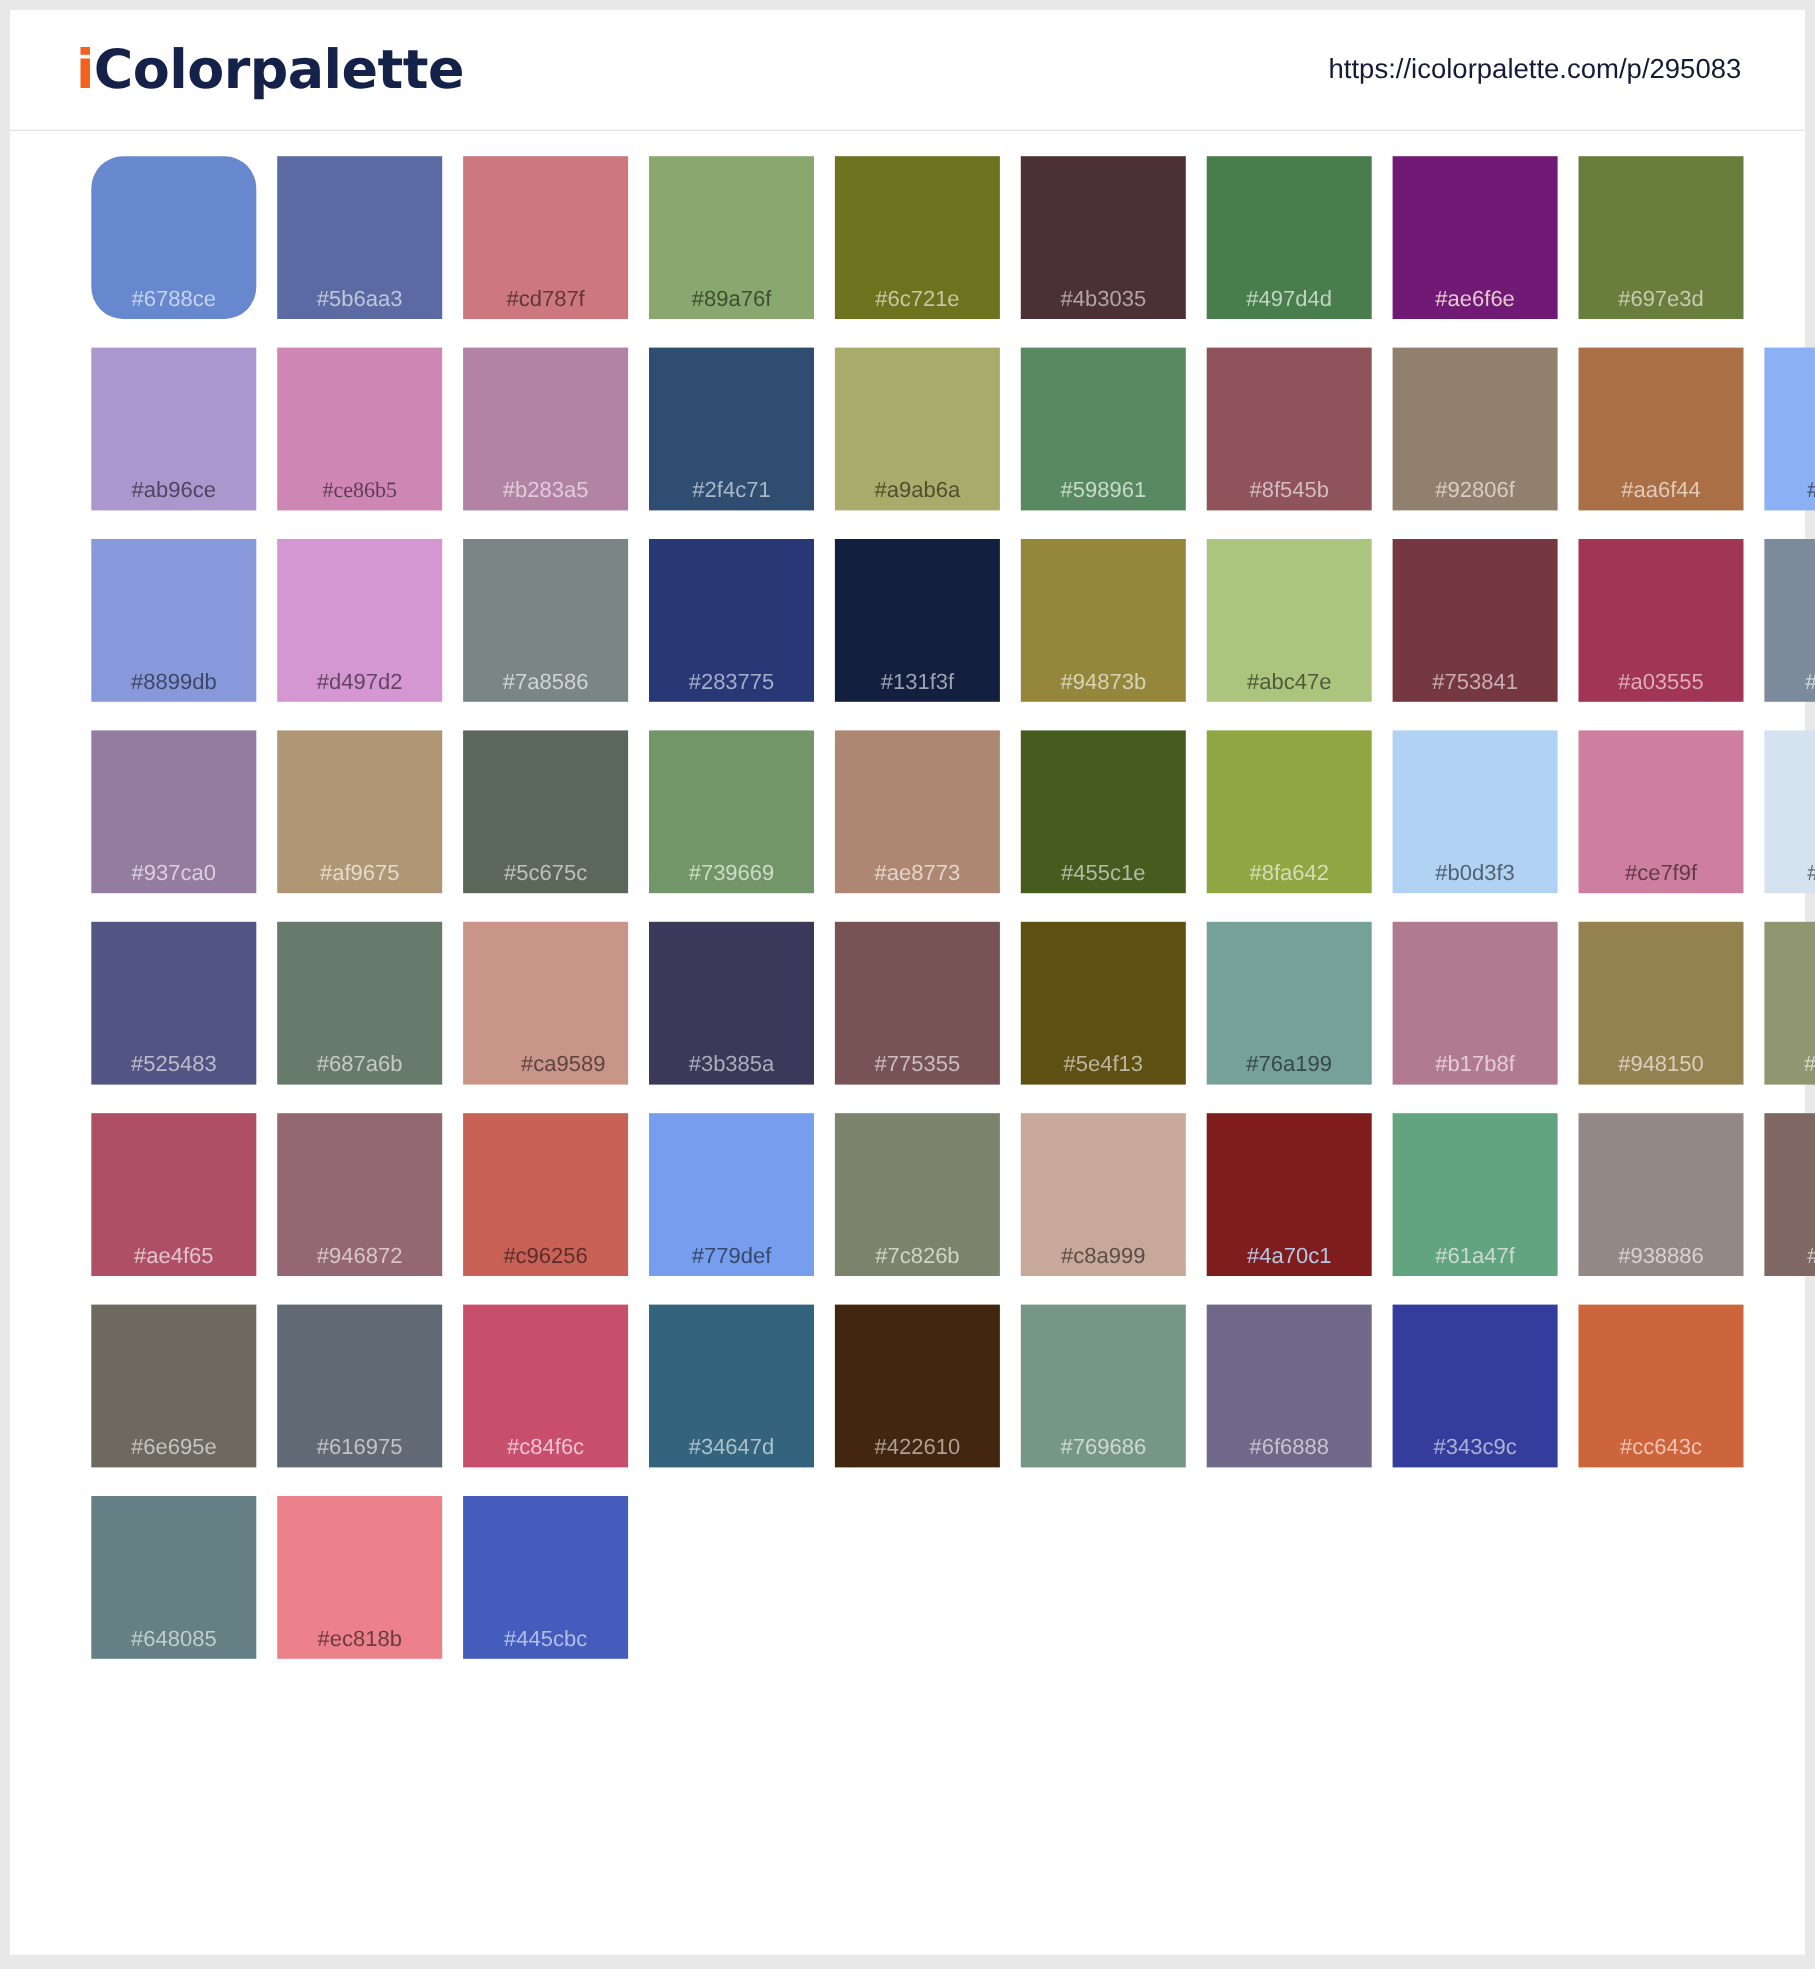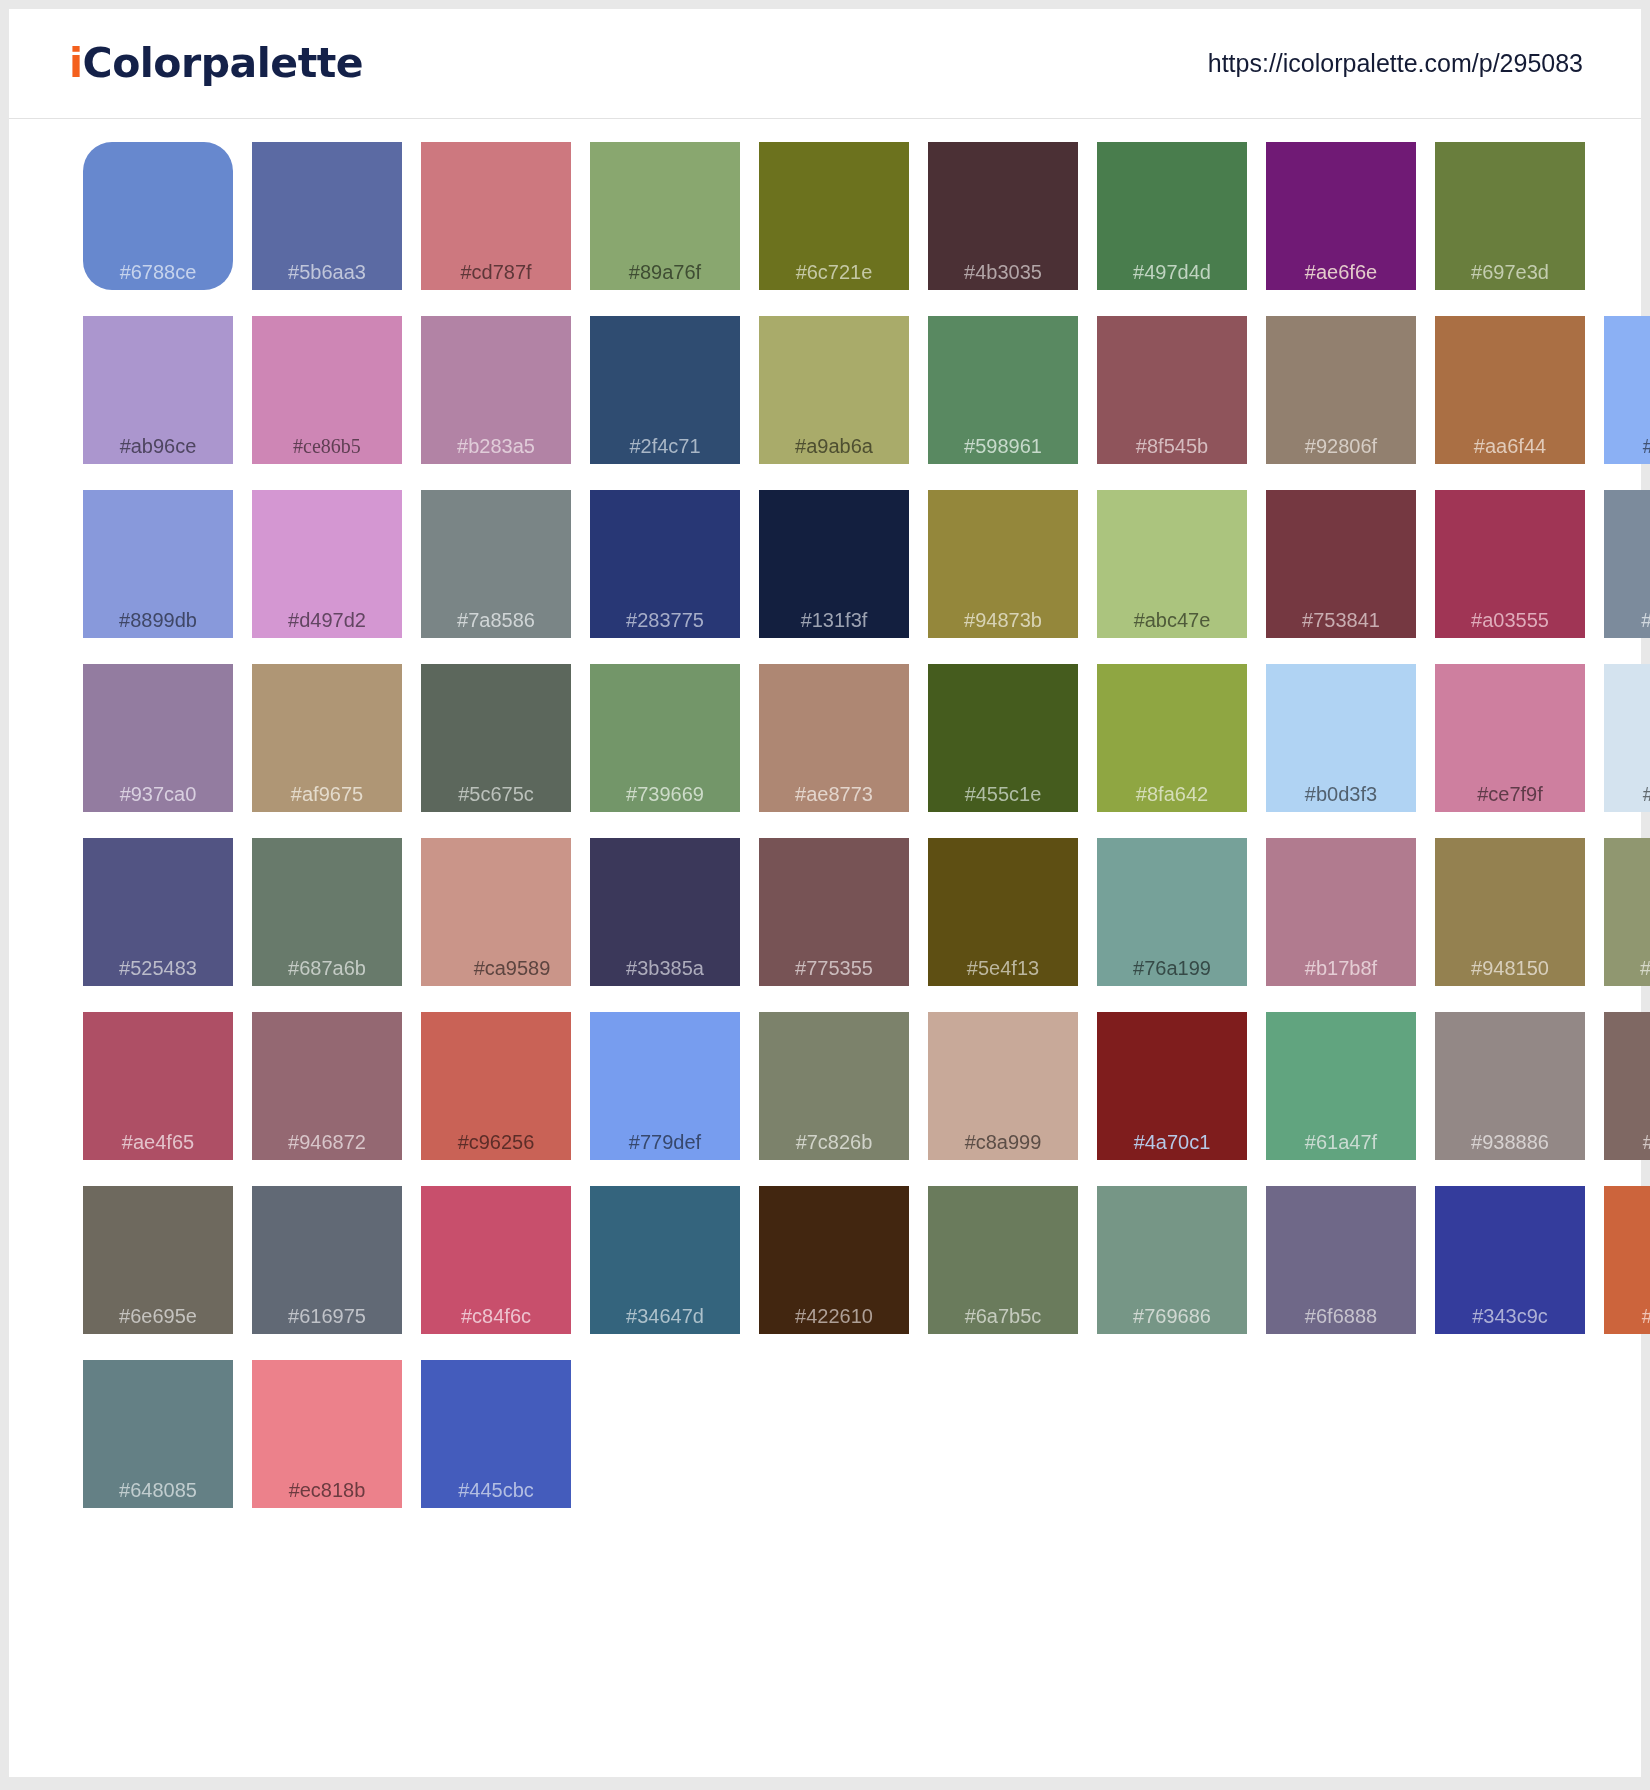--- a/index.html
+++ b/index.html
@@ -34,21 +34,21 @@
     position: relative;
     height: 110px;
     border-bottom: 1px solid #e2e2e2;
     display: flex;
     align-items: center;
     justify-content: space-between;
     padding: 0 58px 0 60px;
   }
 
   .logo {
-    font-size: 41px;
+    font-size: 49px;
     font-weight: bold;
     letter-spacing: -0.5px;
     white-space: nowrap;
     line-height: 1;
     font-family: "DejaVu Sans", sans-serif;
   }
   .logo .logo-i { color: #f4601d; }
   .logo .logo-rest { color: #142149; }
 
   .site-url {
@@ -434,25 +434,20 @@
             <div class="box" style="background: rgb(52, 100, 125);">
               <div class="hex" style="color: rgb(173, 193, 203);">#34647d</div>
             </div>
           </div>
           <div class="cell">
             <div class="box" style="background: rgb(66, 38, 16);">
               <div class="hex" style="color: rgb(174, 159, 150);">#422610</div>
             </div>
           </div>
           <div class="cell">
-            <div class="box" style="background: rgb(106, 123, 92);">
-              <div class="hex" style="color: rgb(197, 203, 190);">#6a7b5c</div>
-            </div>
-          </div>
-          <div class="cell">
             <div class="box" style="background: rgb(118, 150, 134);">
               <div class="hex" style="color: rgb(208, 216, 210);">#769686</div>
             </div>
           </div>
           <div class="cell">
             <div class="box" style="background: rgb(111, 104, 136);">
               <div class="hex" style="color: rgb(198, 195, 205);">#6f6888</div>
             </div>
           </div>
           <div class="cell">

